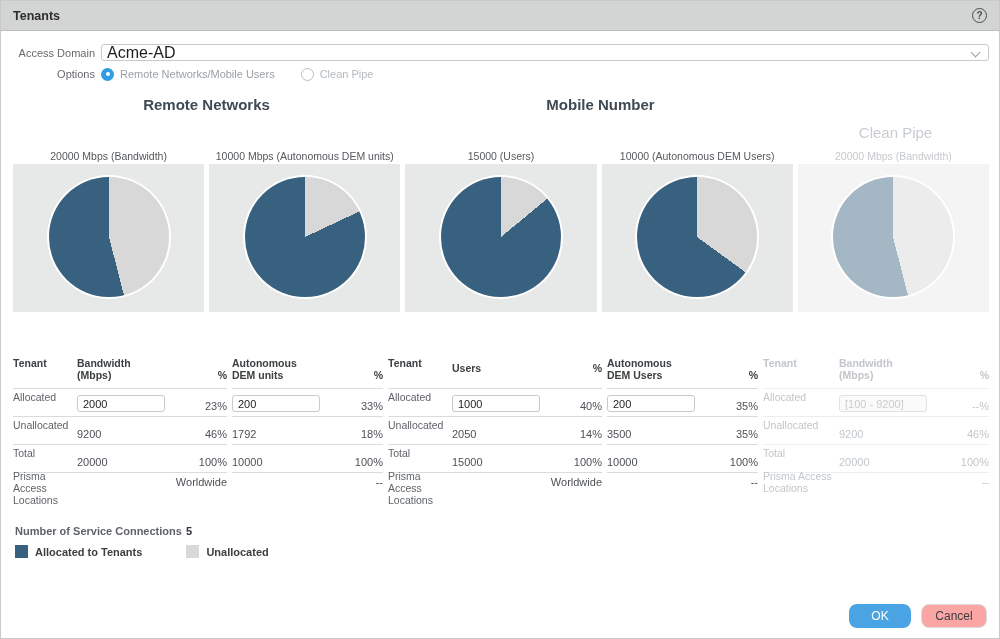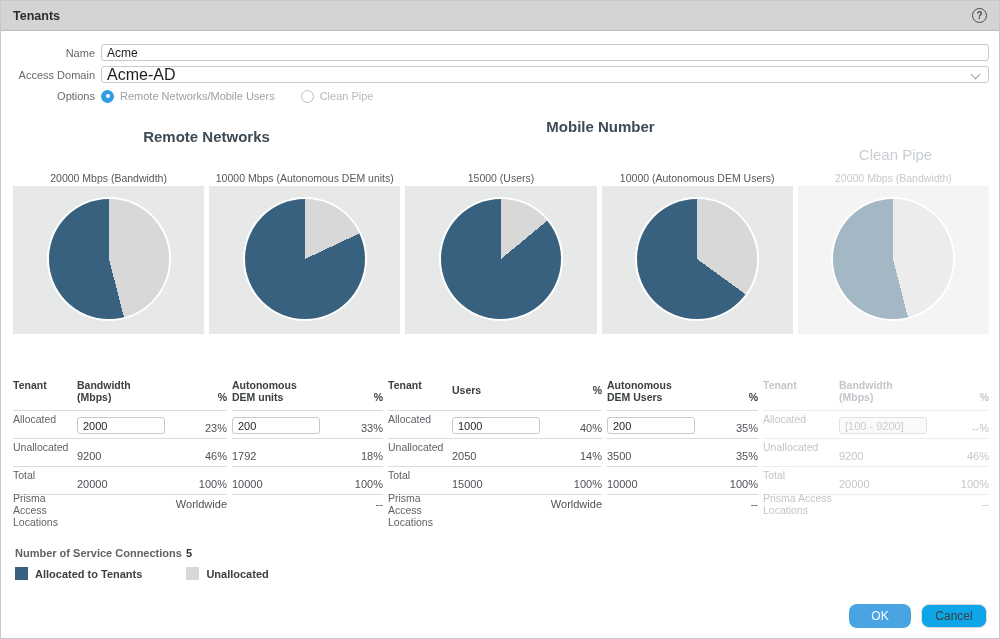--- a/index.html
+++ b/index.html
@@ -33,21 +33,21 @@
   .rdot.on { background:#2f9ce4; }
   .rdot.on::after { content:""; position:absolute; left:4.5px; top:4.5px; width:4px; height:4px;
                     border-radius:50%; background:#fff; }
   .rdot.off { background:#fff; border:1.5px solid #b9bfc4; }
   .rlab { font-size:11px; color:#9ba1a6; }
   .rlab.lighter { color:#b4bac0; }
 
   
   .heads { position:relative; height:68px; }
   .shead { position:absolute; text-align:center; font-size:15px; font-weight:600; color:#3e4a54; }
-  .shead.rn { left:12px; width:387px; top:24px; }
+  .shead.rn { left:12px; width:387px; top:14px; }
   .shead.mu { left:406px; width:387px; top:14px; }
   .shead.cp { left:799px; width:191px; top:42px; color:#c9cdd1; font-weight:400; }
 
   .grid5 { display:grid; grid-template-columns:repeat(5,1fr); gap:5px; margin:0 10px 0 12px; }
   .clabel { text-align:center; font-size:10.5px; color:#55585c; height:14px; }
   .clabel.dim { color:#c6c9cc; }
 
   
   .panels { margin-top:0; }
   .panel { height:148px; background:#e7e8e8; display:flex; align-items:flex-start; justify-content:center; }
@@ -85,37 +85,33 @@
   .legend { display:flex; margin:6px 0 0 14px; }
   .litem { display:flex; align-items:center; margin-right:44px; }
   .lsq { width:13px; height:13px; margin-right:7px; }
   .llab { font-size:11px; font-weight:600; color:#3c4043; }
 
   
   .footer { position:absolute; right:12px; bottom:10px; display:flex; gap:10px; }
   .btn { height:24px; border-radius:8px; font-size:12px; display:flex; align-items:center;
          justify-content:center; cursor:pointer; font-family:"Liberation Sans",sans-serif; }
   .btn.ok { width:62px; background:#4aa4e4; color:#fff; border:none; }
-  .btn.cancel { width:66px; background:#0ea5e9; color:#3c4043; border:1px solid #d8dadc; }
+  .btn.cancel { width:66px; background:#fca5a5; color:#3c4043; border:1px solid #d8dadc; }
 </style>
 </head>
 <body>
 
 <div class="dialog">
 
   <div class="titlebar">
     <span class="title">Tenants</span>
     <span class="help">?</span>
   </div>
 
   <div class="form">
-    <div class="frow">
-      <span class="flabel">Name</span>
-      <input class="tfield" value="Acme" style="">
-    </div>
     <div class="frow">
       <span class="flabel">Access Domain</span>
       <div class="selwrap">
         <span>Acme-AD</span>
         <span class="chev"></span>
       </div>
     </div>
     <div class="frow optrow">
       <span class="flabel">Options</span>
       <span class="radio">

